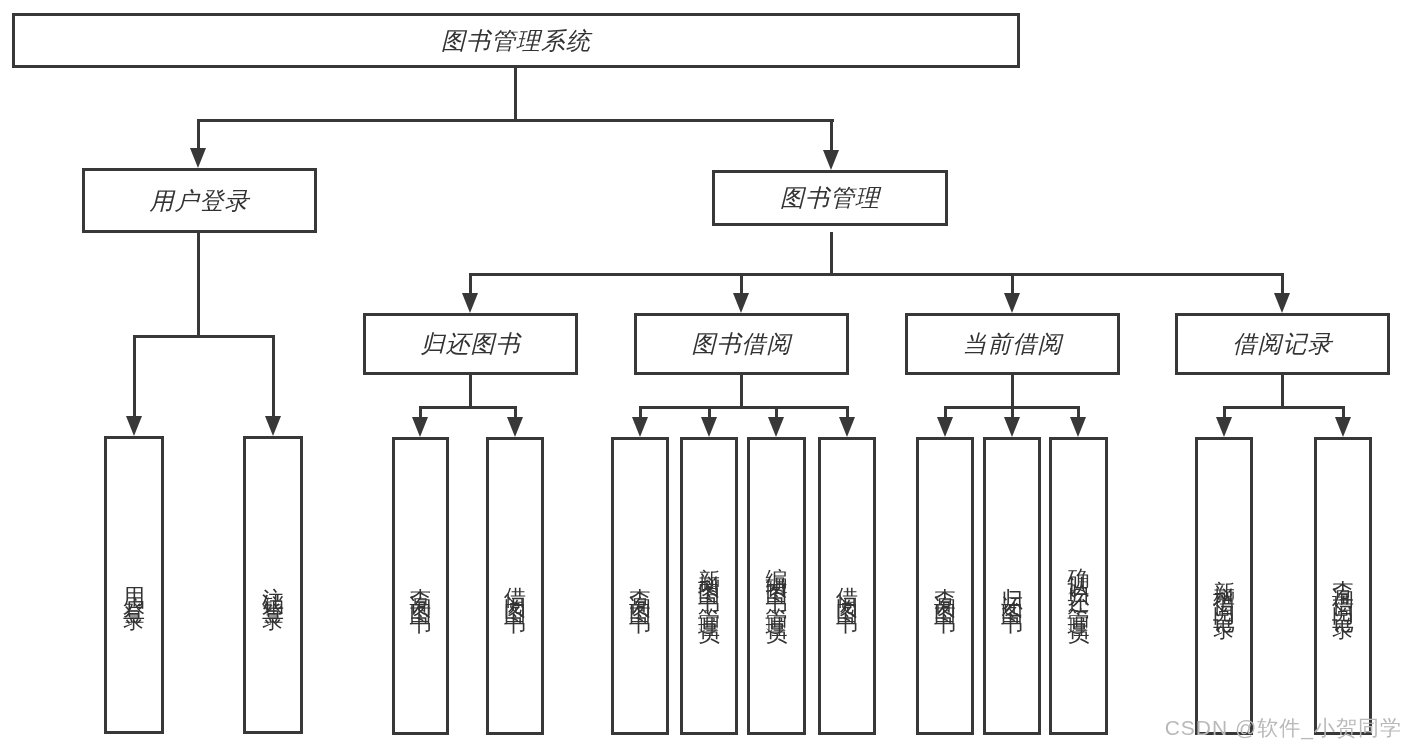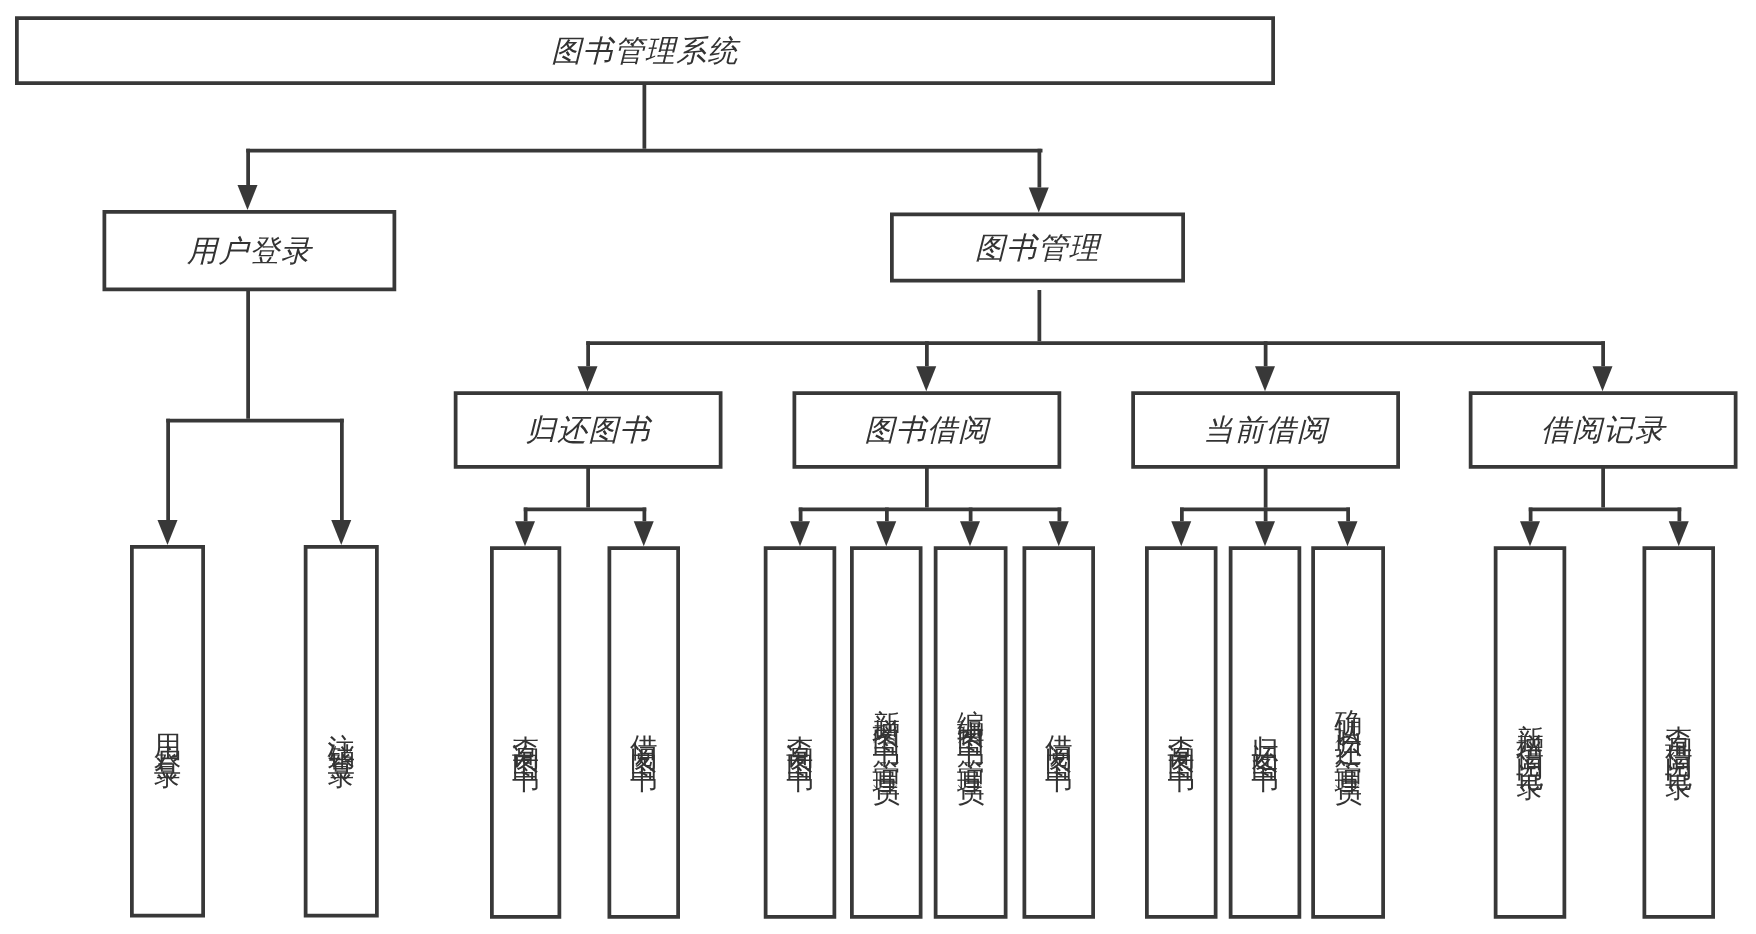--- a/index.html
+++ b/index.html
@@ -154,14 +154,15 @@
   <div class="vline" style="left:1077px;top:406px;height:11px"></div>
   <div class="arrow" style="left:1070px;top:417px"></div>
 
   <div class="vline" style="left:1281px;top:373px;height:33px"></div>
   <div class="hline" style="left:1223px;top:406px;width:122px"></div>
   <div class="vline" style="left:1223px;top:406px;height:11px"></div>
   <div class="arrow" style="left:1216px;top:417px"></div>
   <div class="vline" style="left:1342px;top:406px;height:11px"></div>
   <div class="arrow" style="left:1335px;top:417px"></div>
 
+  <div class="watermark">CSDN @软件_小贺同学</div>
 
 </div>
 
 </body></html>

